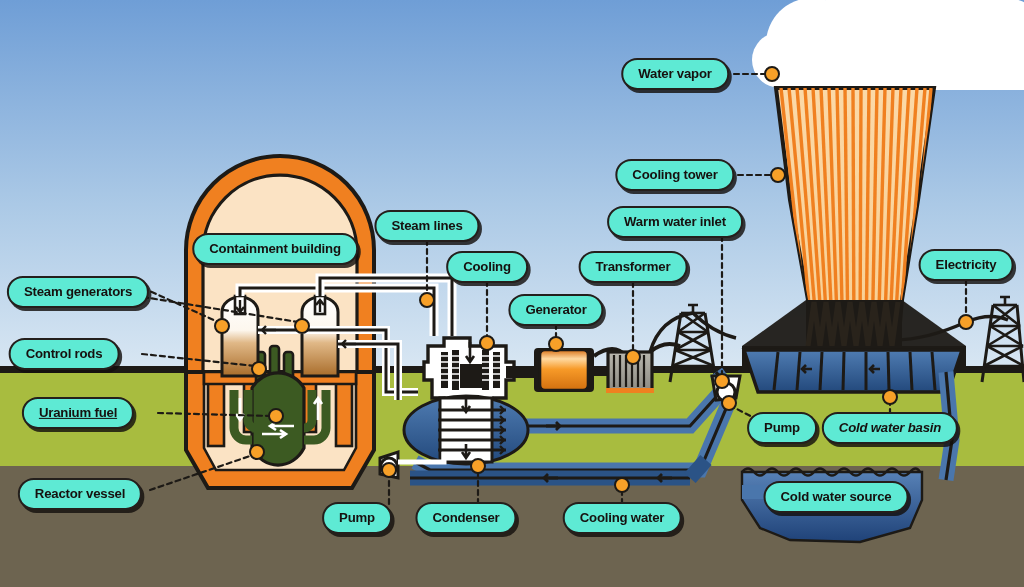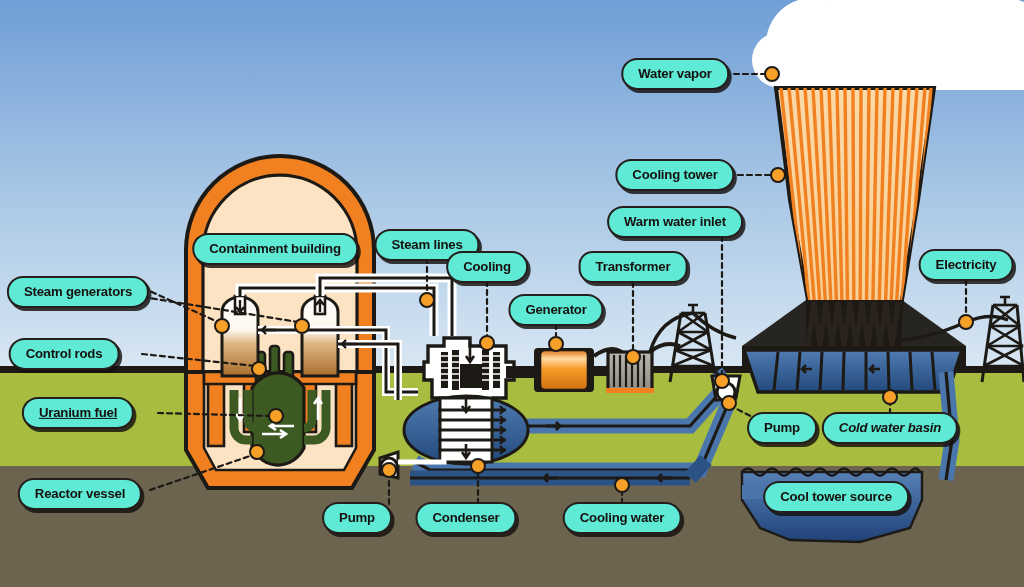--- a/index.html
+++ b/index.html
@@ -379,30 +379,30 @@
       <circle cx="622" cy="485" r="7"></circle>
       <circle cx="729" cy="403" r="7"></circle>
       <circle cx="890" cy="397" r="7"></circle>
     </g>
   </g>
 </svg>
 
 <div class="pill" style="left:675px;top:74px;">Water vapor</div>
 <div class="pill" style="left:675px;top:175px;">Cooling tower</div>
 <div class="pill" style="left:675px;top:222px;">Warm water inlet</div>
-<div class="pill" style="left:633px;top:267px;border-radius:14px;">Transformer</div>
+<div class="pill" style="left:633px;top:267px;">Transformer</div>
 <div class="pill" style="left:966px;top:265px;">Electricity</div>
-<div class="pill" style="left:427px;top:226px;margin-top:19px;">Steam lines</div>
+<div class="pill" style="left:427px;top:226px;">Steam lines</div>
 <div class="pill" style="left:487px;top:267px;">Cooling</div>
 <div class="pill" style="left:556px;top:310px;">Generator</div>
 <div class="pill" style="left:275px;top:249px;">Containment building</div>
 <div class="pill" style="left:78px;top:292px;">Steam generators</div>
 <div class="pill" style="left:64px;top:354px;text-align:right;">Control rods</div>
 <div class="pill" style="left:78px;top:413px;text-decoration:underline;">Uranium fuel</div>
 <div class="pill" style="left:80px;top:494px;">Reactor vessel</div>
 <div class="pill" style="left:357px;top:518px;">Pump</div>
 <div class="pill" style="left:466px;top:518px;">Condenser</div>
 <div class="pill" style="left:622px;top:518px;">Cooling water</div>
 <div class="pill" style="left:782px;top:428px;">Pump</div>
 <div class="pill" style="left:890px;top:428px;font-style:italic;">Cold water basin</div>
-<div class="pill" style="left:836px;top:497px;">Cool tower source</div>
+<div class="pill" style="left:836px;top:497px;">Cold water source</div>
 
 </div>
 
 </body></html>

